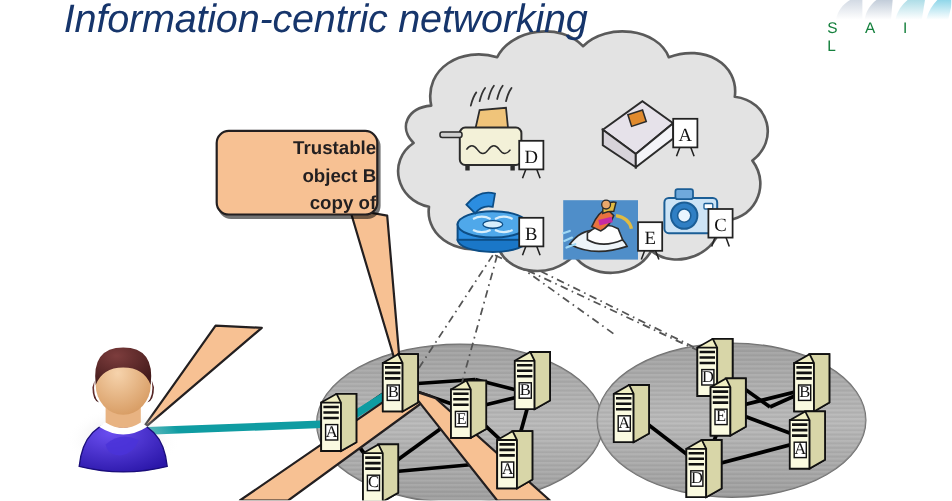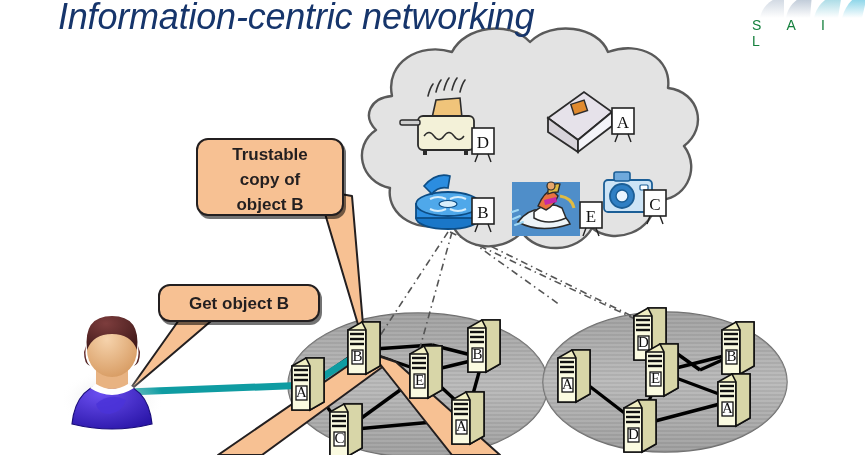--- a/index.html
+++ b/index.html
@@ -49,24 +49,23 @@
   }
   
   .callout {
     position: absolute;
     background: #f7c193;
     border: 2px solid #231f20;
     border-radius: 12px;
     box-sizing: border-box;
     color: #231f20;
     font-weight: bold;
-    text-align: center;
+    text-align: right;
     box-shadow: 2px 3px 0 rgba(0,0,0,0.55);
     z-index: 30;
-    margin-top: 20px;
   }
   #callout-trustable {
     left: 196px; top: 118px;
     width: 148px; height: 78px;
     font-size: 17px;
     line-height: 25px;
     padding-top: 2px;
   }
   #callout-get {
     left: 158px; top: 264px;
@@ -487,21 +486,18 @@
   </svg>
 
   <div id="title">Information-centric networking</div>
 
   <div id="sail-logo">
     <div id="sail-letters">S A I L</div>
   </div>
 
   <div class="callout" id="callout-trustable">
     <div>Trustable</div>
+    <div>object B</div>
     <div>copy of</div>
-    <div>object B</div>
   </div>
 
-  <div class="callout" id="callout-get">
-    <div>Get object B</div>
-  </div>
 
 </div>
 
 </body></html>

